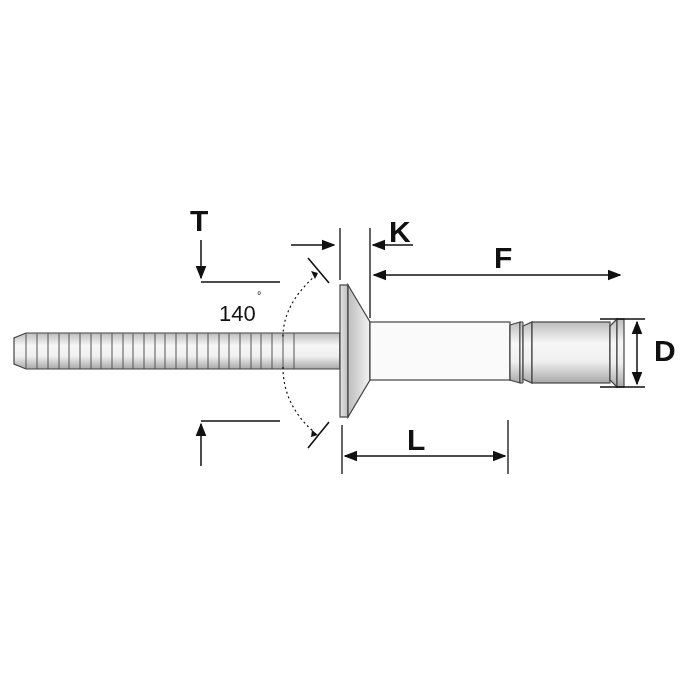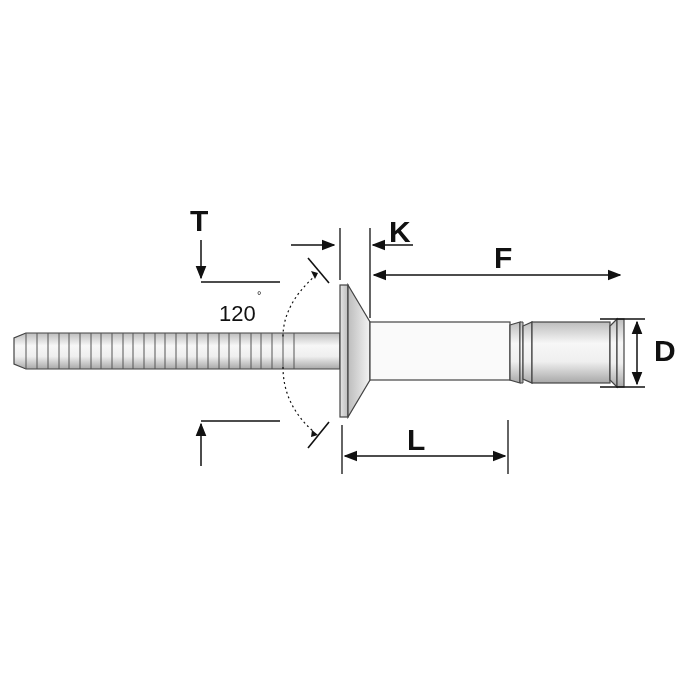--- a/index.html
+++ b/index.html
@@ -126,15 +126,15 @@
   <g stroke="#111" stroke-width="1.5" fill="none">
     <line x1="345" y1="456" x2="505" y2="456" marker-start="url(#arr)" marker-end="url(#arr)"></line>
   </g>
 </svg>
 
   <div class="lbl big" style="left:190px; top:206px;">T</div>
   <div class="lbl big" style="left:389px; top:217px;">K</div>
   <div class="lbl big" style="left:494px; top:243px;">F</div>
   <div class="lbl big" style="left:654px; top:336px;">D</div>
   <div class="lbl big" style="left:407px; top:425px;">L</div>
-  <div class="lbl angle" style="left:219px; top:303px;">120</div>
+  <div class="lbl angle" style="left:219px; top:303px;">140</div>
   <div class="deg" style="left:257px; top:289px;">°</div>
 </div>
 
 </body></html>

